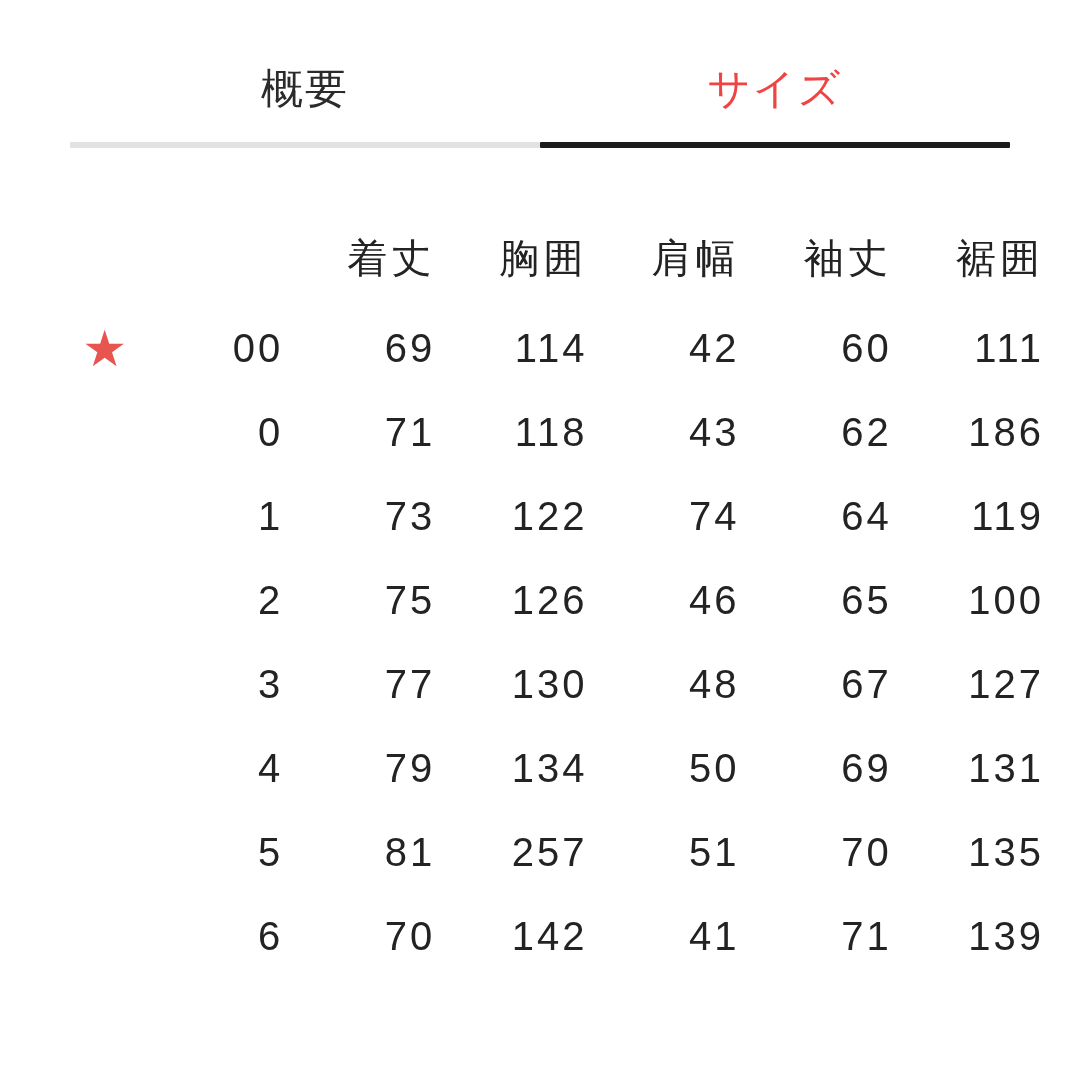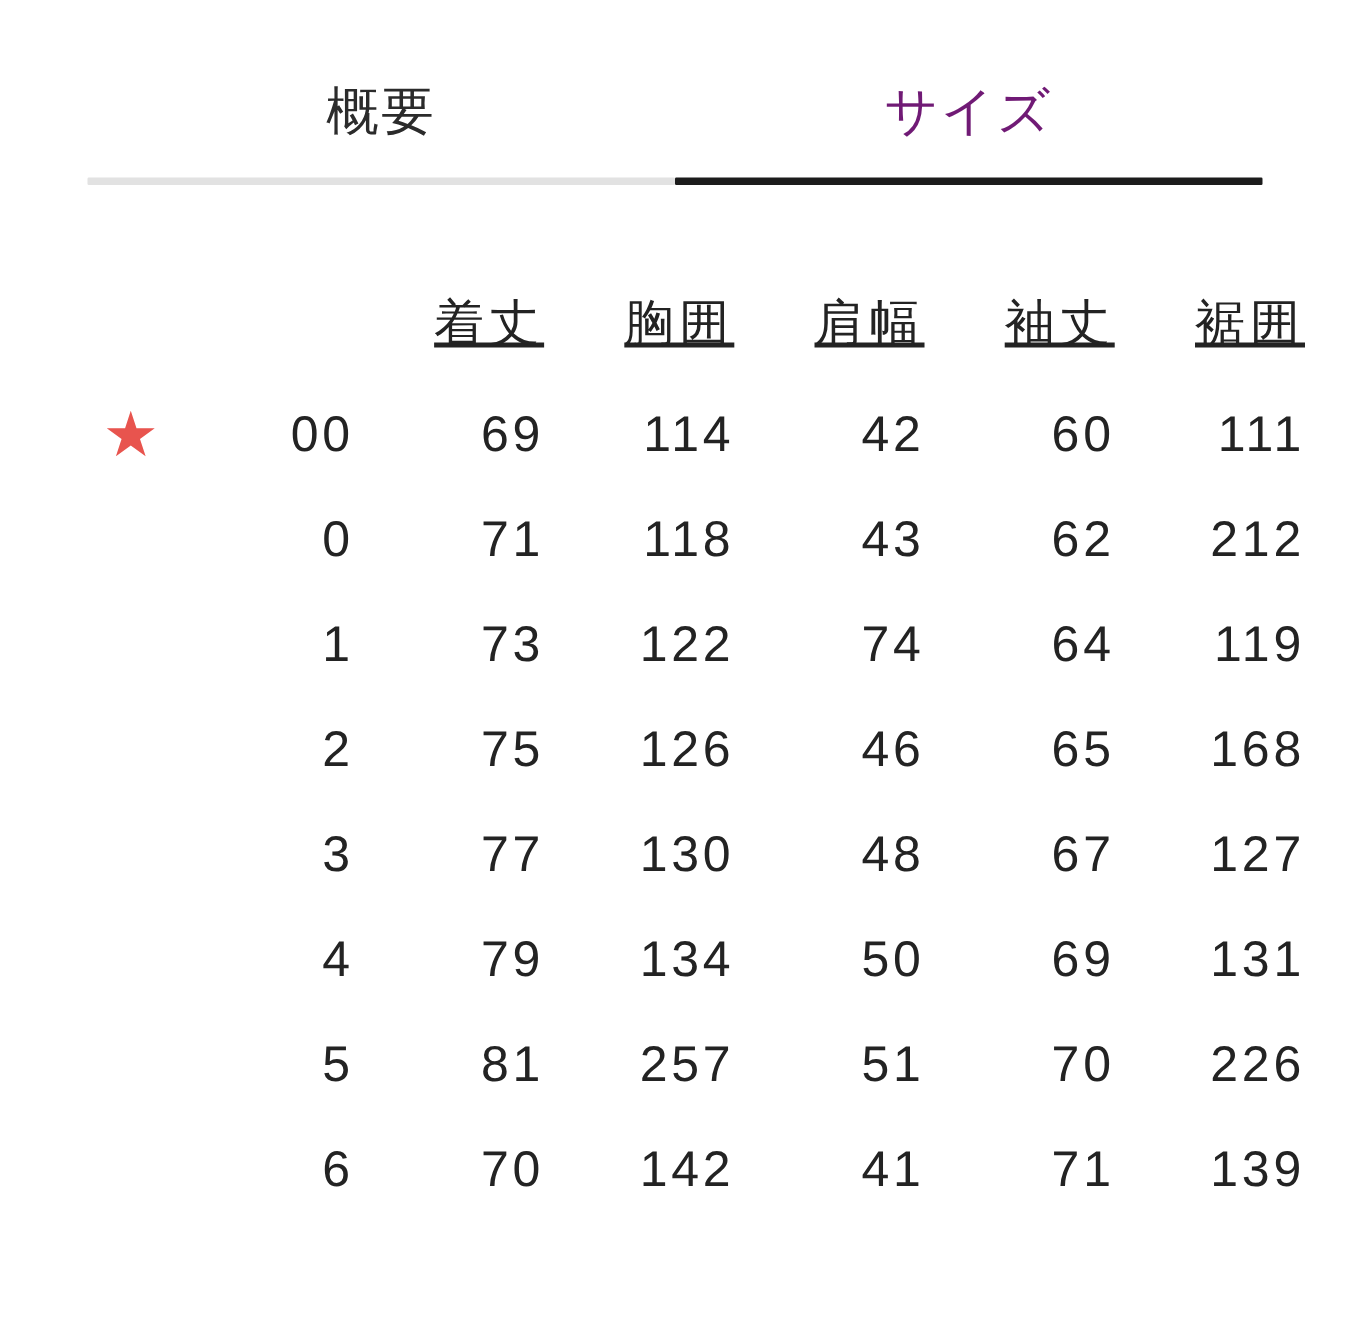--- a/index.html
+++ b/index.html
@@ -46,21 +46,21 @@
     padding-bottom: 28px;
     font-weight: 400;
   }
   .tab-underline {
     display: block;
     height: 6px;
     background: #e2e2e2;
     border-radius: 1px;
   }
   .tab.active .tab-label {
-    color: #701a75;
+    color: #ef4444;
   }
   .tab.active .tab-underline {
     background: #1c1c1c;
     height: 6px;
   }
 
   
   .table-wrap {
     margin-top: 62px;
     padding: 0 36px;
@@ -111,21 +111,21 @@
   }
   td.size-cell {
     padding-right: 18px;
   }
   th.size-head {
     padding-right: 18px;
   }
   td.meas-cell, th.meas-head {
     padding-right: 22px;
   }
-  th.meas-head { text-align: right; text-decoration: underline; }
+  th.meas-head { text-align: right; }
 </style>
 </head>
 <body>
 
 <div class="page">
 
   <div class="tabs">
     <div class="tab">
       <span class="tab-label">概要</span>
       <span class="tab-underline"></span>
@@ -168,39 +168,39 @@
           <td class="meas-cell">60</td>
           <td class="meas-cell">111</td>
         </tr>
         <tr>
           <td class="star-cell"><span class="star-placeholder"></span></td>
           <td class="size-cell">0</td>
           <td class="meas-cell">71</td>
           <td class="meas-cell">118</td>
           <td class="meas-cell">43</td>
           <td class="meas-cell">62</td>
-          <td class="meas-cell">212</td>
+          <td class="meas-cell">186</td>
         </tr>
         <tr>
           <td class="star-cell"><span class="star-placeholder"></span></td>
           <td class="size-cell">1</td>
           <td class="meas-cell">73</td>
           <td class="meas-cell">122</td>
           <td class="meas-cell">74</td>
           <td class="meas-cell">64</td>
           <td class="meas-cell">119</td>
         </tr>
         <tr>
           <td class="star-cell"><span class="star-placeholder"></span></td>
           <td class="size-cell">2</td>
           <td class="meas-cell">75</td>
           <td class="meas-cell">126</td>
           <td class="meas-cell">46</td>
           <td class="meas-cell">65</td>
-          <td class="meas-cell">168</td>
+          <td class="meas-cell">100</td>
         </tr>
         <tr>
           <td class="star-cell"><span class="star-placeholder"></span></td>
           <td class="size-cell">3</td>
           <td class="meas-cell">77</td>
           <td class="meas-cell">130</td>
           <td class="meas-cell">48</td>
           <td class="meas-cell">67</td>
           <td class="meas-cell">127</td>
         </tr>
@@ -213,21 +213,21 @@
           <td class="meas-cell">69</td>
           <td class="meas-cell">131</td>
         </tr>
         <tr>
           <td class="star-cell"><span class="star-placeholder"></span></td>
           <td class="size-cell">5</td>
           <td class="meas-cell">81</td>
           <td class="meas-cell">257</td>
           <td class="meas-cell">51</td>
           <td class="meas-cell">70</td>
-          <td class="meas-cell">226</td>
+          <td class="meas-cell">135</td>
         </tr>
         <tr>
           <td class="star-cell"><span class="star-placeholder"></span></td>
           <td class="size-cell">6</td>
           <td class="meas-cell">70</td>
           <td class="meas-cell">142</td>
           <td class="meas-cell">41</td>
           <td class="meas-cell">71</td>
           <td class="meas-cell">139</td>
         </tr>

